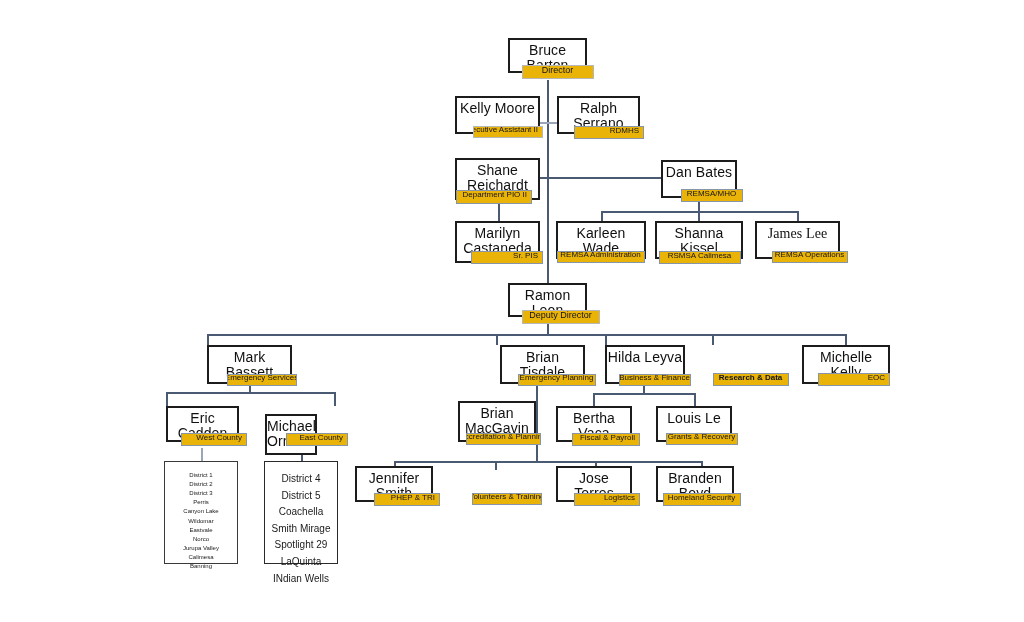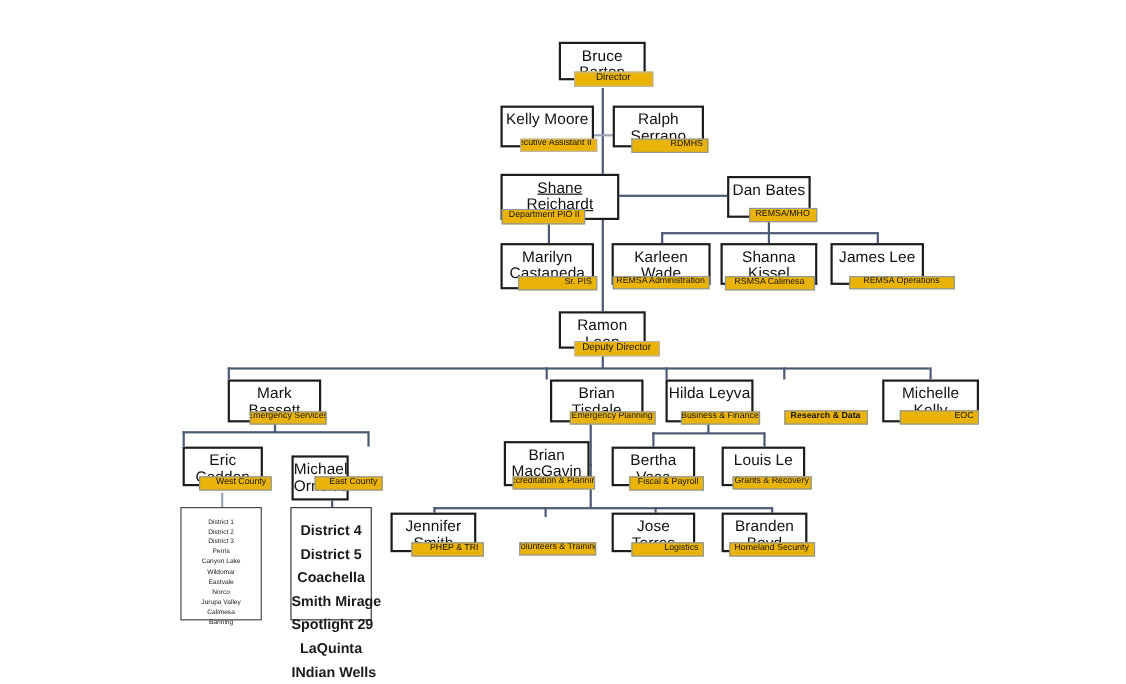--- a/index.html
+++ b/index.html
@@ -86,23 +86,23 @@
   }
   .listbox .li {
     display: block;
     font-size: 6px;
     line-height: 1.52;
     color: #1a1a1a;
     white-space: nowrap;
   }
   .listbox.lb-east { border: 1px solid #2a2a2a; }
   .listbox.lb-east .li {
-    font-size: 13px;
+    font-size: 10px;
     line-height: 1.66;
-    font-weight: bold;
+    font-weight: normal;
   }
 </style>
 </head>
 <body>
 
 <div id="chart-canvas">
 
   <div class="conn v" style="left:547px; top:80px; height:85px;"></div>
 
   <div class="conn h light" style="left:538px; top:122px; width:22px;"></div>
@@ -166,21 +166,21 @@
     <span class="tg">Executive Assistant II</span>
   </div>
 
   <div class="node" style="left:557px; top:96px; width:83px; height:38px;">
     <span class="nm">Ralph Serrano</span>
   </div>
   <div class="tag" style="left:574px; top:126px; width:70px; height:13px;">
     <span class="tg big">RDMHS</span>
   </div>
 
-  <div class="node" style="left:455px; top:158px; width:108px; height:42px;text-decoration:underline;">
+  <div class="node" style="left:455px; top:158px; width:85px; height:42px;">
     <span class="nm">Shane Reichardt</span>
   </div>
   <div class="tag" style="left:456px; top:190px; width:76px; height:14px;">
     <span class="tg">Department PIO II</span>
   </div>
 
   <div class="node" style="left:661px; top:160px; width:76px; height:38px;justify-content:flex-end;">
     <span class="nm">Dan Bates</span>
   </div>
   <div class="tag center" style="left:681px; top:189px; width:62px; height:13px;">
@@ -201,24 +201,24 @@
     <span class="tg">REMSA Administration</span>
   </div>
 
   <div class="node" style="left:655px; top:221px; width:88px; height:38px;">
     <span class="nm">Shanna Kissel</span>
   </div>
   <div class="tag center" style="left:659px; top:251px; width:82px; height:13px;">
     <span class="tg big">RSMSA Calimesa</span>
   </div>
 
-  <div class="node" style="left:755px; top:221px; width:85px; height:38px;">
+  <div class="node" style="left:755px; top:221px; width:85px; height:38px;font-family:Liberation Serif, serif;">
     <span class="nm">James Lee</span>
   </div>
-  <div class="tag center" style="left:772px; top:251px; width:96px; height:12px;">
+  <div class="tag center" style="left:772px; top:251px; width:76px; height:12px;">
     <span class="tg">REMSA Operations</span>
   </div>
 
   <div class="node" style="left:508px; top:283px; width:79px; height:34px;">
     <span class="nm">Ramon Leon</span>
   </div>
   <div class="tag plain center big" style="left:522px; top:310px; width:78px; height:14px;">
     <span class="tg">Deputy Director</span>
   </div>
 

